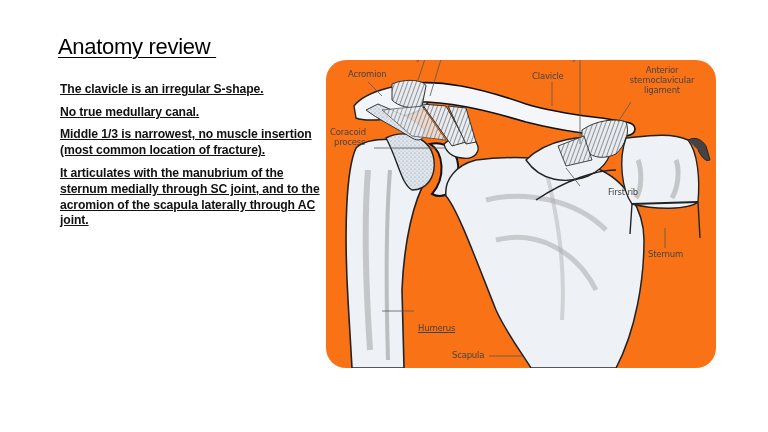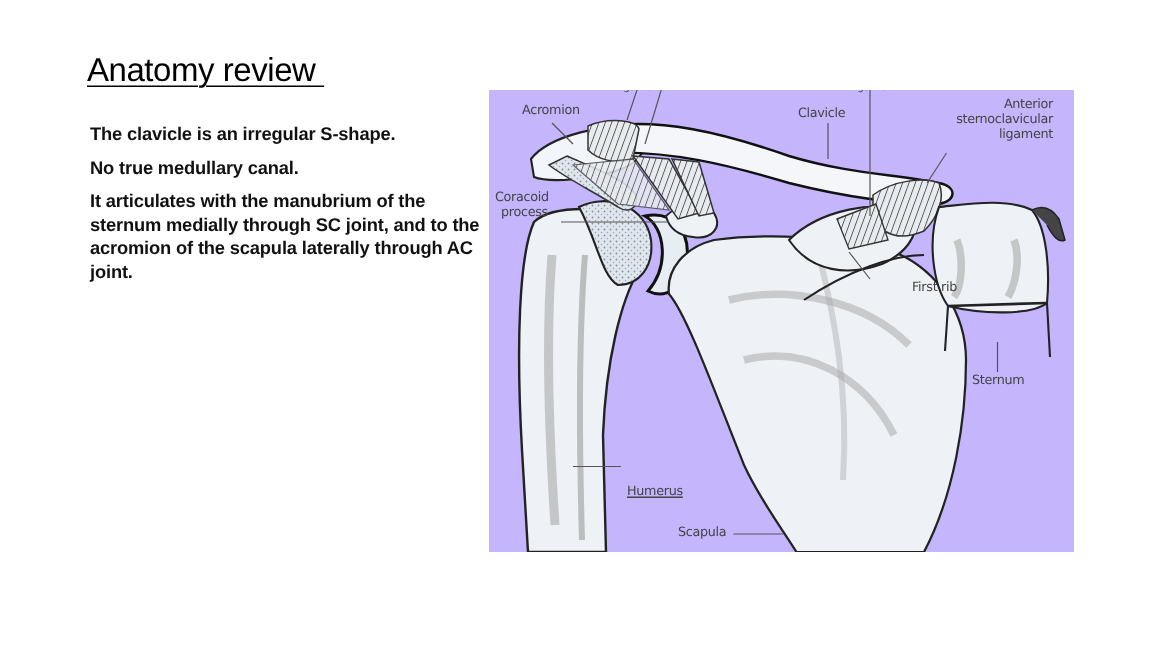--- a/index.html
+++ b/index.html
@@ -12,46 +12,47 @@
       position: absolute; left: 58px; top: 34px;
       font-size: 22px; font-weight: 400; color: #000;
       text-decoration: underline; text-underline-offset: 3px; text-decoration-thickness: 1px;
       letter-spacing: -0.3px;
       white-space: pre;
     }
 
     .bullets { position: absolute; left: 60px; top: 82px; width: 265px; }
     .bullet {
       font-size: 12.2px; font-weight: 700; line-height: 15.6px; color: #111;
-      margin-bottom: 8px; letter-spacing: -0.1px;
+      margin-bottom: 8px; letter-spacing: -0.1px; text-decoration: underline;
     }
     .bullet.tight { margin-bottom: 7px; }
 
     .figure {
       position: absolute; left: 326px; top: 60px; width: 390px; height: 308px;
-      background: #c4b5fd; overflow: hidden;
+      background: #f97316; overflow: hidden; border-radius: 20px;
     }
     .figure svg { position: absolute; left: 0; top: 0; }
 
     .lbl {
       position: absolute; font-size: 8.5px; color: #444; font-family: "DejaVu Sans", sans-serif;
       line-height: 9.5px; letter-spacing: -0.2px; white-space: nowrap;
     }
-    .lbl.center { text-align: right; }
+    .lbl.center { text-align: center; }
   </style>
 </head>
 <body>
 
 <div class="slide">
 
   <div class="title">Anatomy review </div>
 
   <div class="bullets">
     <div class="bullet tight">The clavicle is an irregular S-shape.</div>
     <div class="bullet tight">No true medullary canal.</div>
+    <div class="bullet">Middle 1/3 is narrowest, no muscle insertion (most common location of fracture).</div>
     <div class="bullet">It articulates with the manubrium of the sternum medially through SC joint, and to the acromion of the scapula laterally through AC joint.</div>
   </div>
 
   <div class="figure">
     <svg width="390" height="308" viewBox="0 0 390 308">
       <defs>
         <pattern id="stip" width="4" height="4" patternUnits="userSpaceOnUse">
           <rect width="4" height="4" fill="#dfe6ee"></rect>
           <circle cx="1" cy="1" r="0.6" fill="#8a8f96"></circle>
           <circle cx="3" cy="3" r="0.5" fill="#a0a5ab"></circle>

